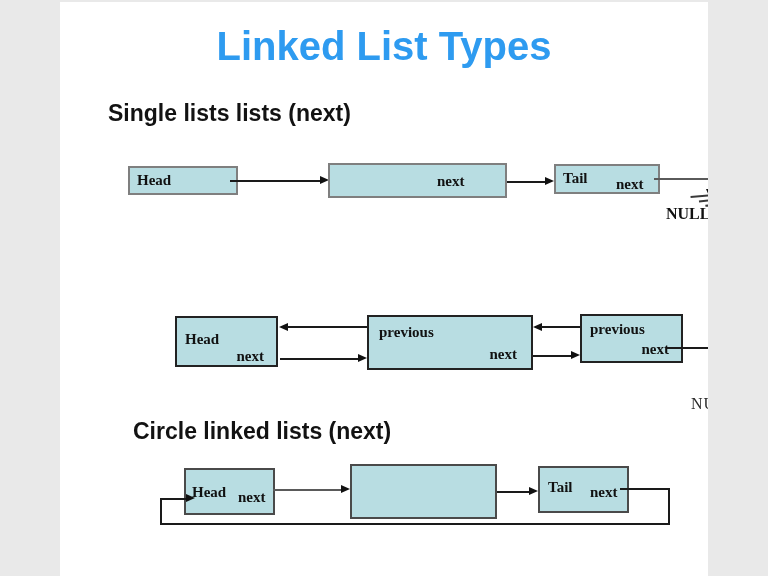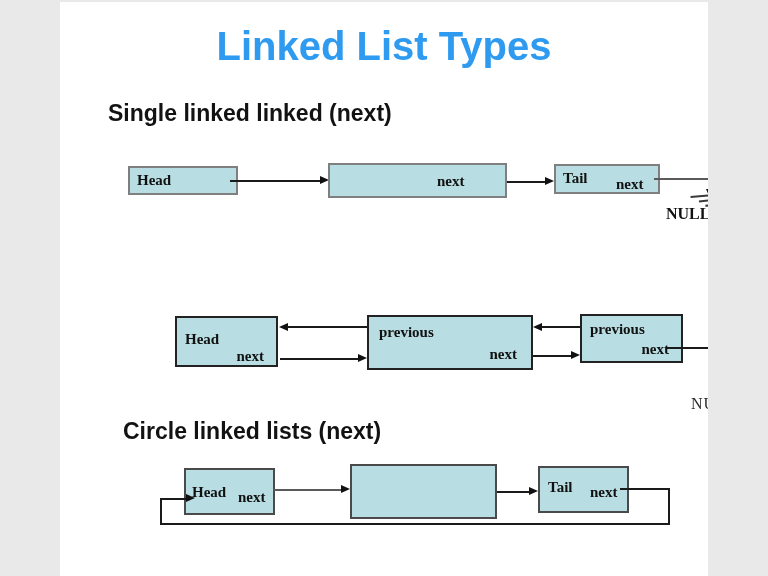--- a/index.html
+++ b/index.html
@@ -48,21 +48,21 @@
   }
   .pageno { position:absolute; font-size:15px; color:#1c1c1c; }
 </style>
 </head>
 <body>
 
 <div class="slide">
 
   <div class="title">Linked List Types</div>
 
-  <div class="heading" style="left:48px; top:98px;">Single linked linked (next)</div>
+  <div class="heading" style="left:48px; top:98px;">Single lists lists (next)</div>
 
   <div class="box" style="left:68px; top:164px; width:110px; height:29px;">
     <span class="lbl" style="left:7px; top:4px;">Head</span>
   </div>
 
   <div class="hline" style="left:170px; top:178px; width:93px;"></div>
   <div class="ah-r" style="left:260px; top:174px;"></div>
 
   <div class="box" style="left:268px; top:161px; width:179px; height:35px;">
     <span class="lbl" style="left:107px; top:8px;">next</span>
@@ -117,21 +117,21 @@
   <div class="hline" style="left:607px; top:345px; width:62px;"></div>
   <div class="vline" style="left:667px; top:345px; height:13px;"></div>
   <div class="ah-d" style="left:664px; top:356px;"></div>
   <div class="ground" style="left:651px; top:364px;">
     <i style="left:0; top:0; width:42px;"></i>
     <i style="left:8px; top:6px; width:28px;"></i>
     <i style="left:14px; top:12px; width:20px;"></i>
   </div>
   <div class="null-reg" style="left:631px; top:393px;">NULL</div>
 
-  <div class="heading" style="left:63px; top:416px;text-align:right;">Circle linked lists (next)</div>
+  <div class="heading" style="left:73px; top:416px;text-align:right;">Circle linked lists (next)</div>
 
   <div class="box mid" style="left:124px; top:466px; width:91px; height:47px;">
     <span class="lbl" style="left:6px; top:14px;">Head</span>
     <span class="lbl" style="left:52px; top:19px;">next</span>
   </div>
 
   <div class="hline gray" style="left:213px; top:487px; width:70px;"></div>
   <div class="ah-r" style="left:281px; top:483px;"></div>
 
   <div class="box mid" style="left:290px; top:462px; width:147px; height:55px;"></div>

